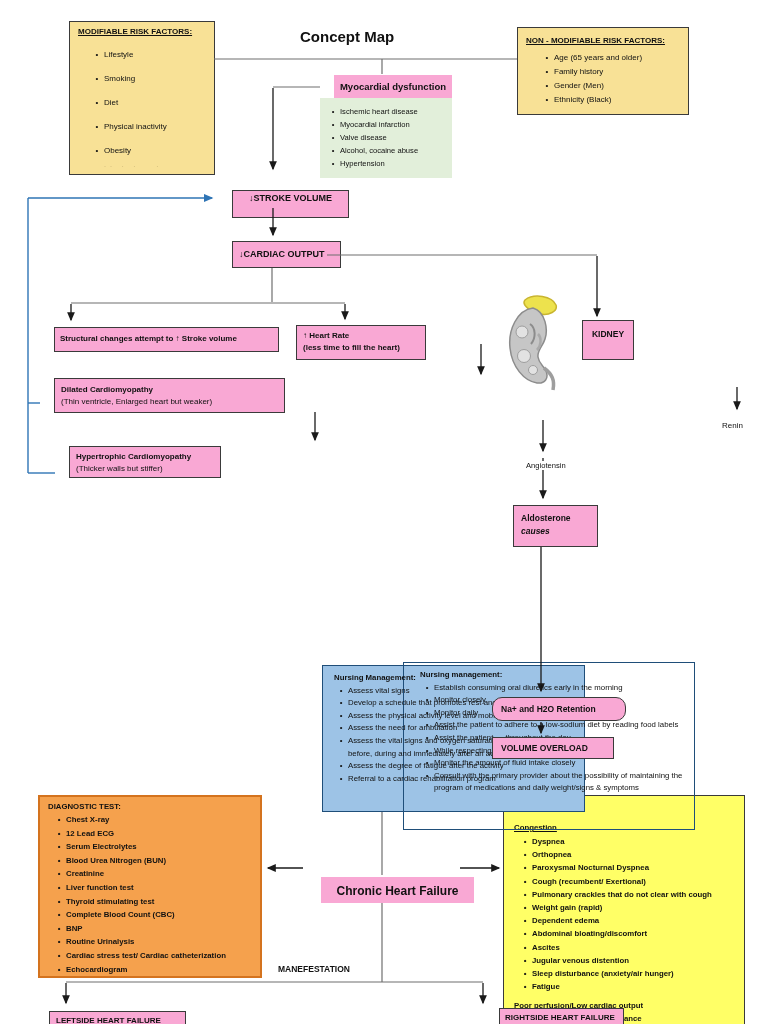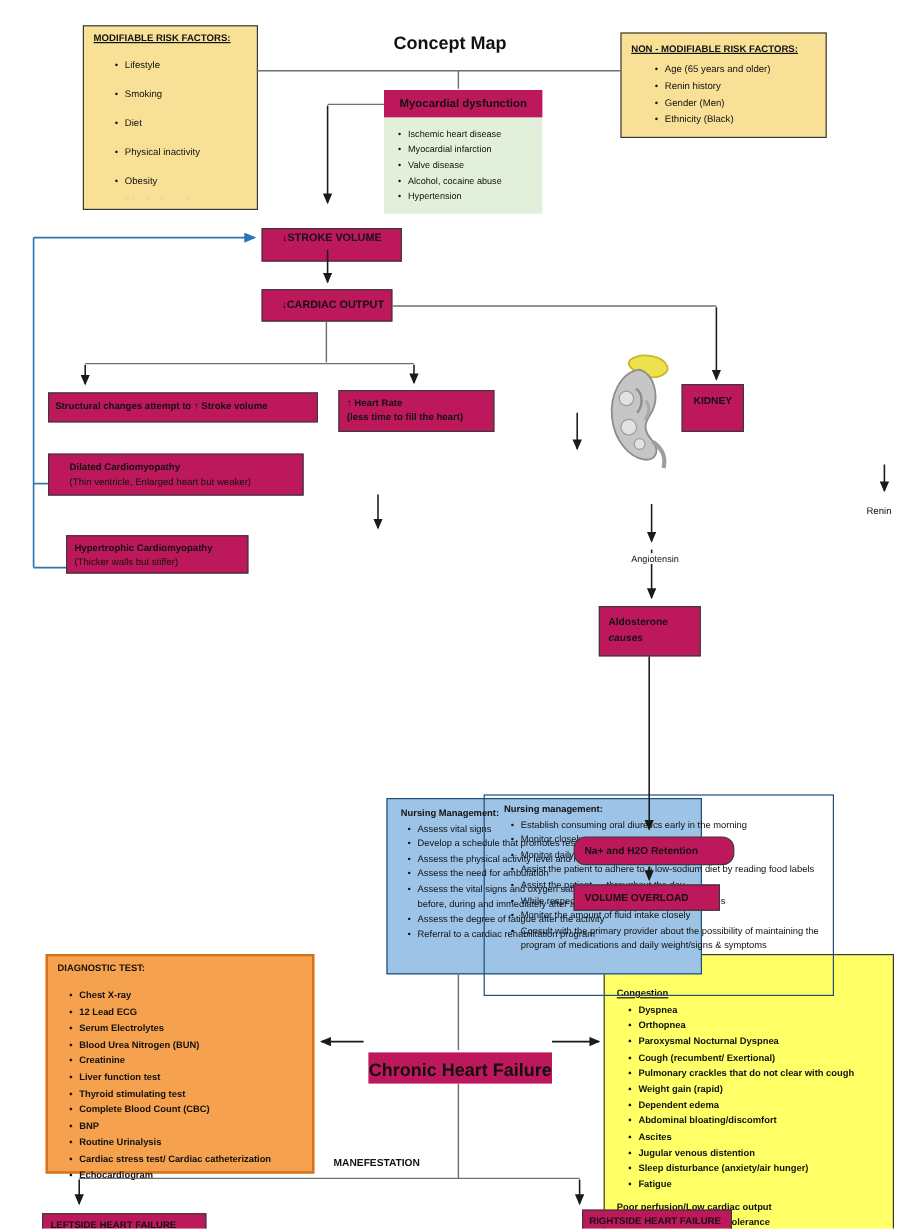--- a/index.html
+++ b/index.html
@@ -1,21 +1,21 @@
 <!DOCTYPE html>
 <html><head>
 <meta charset="utf-8">
 <style>
   html,body{margin:0;padding:0;background:#fff;}
   #page{position:relative;width:768px;height:1024px;background:#ffffff;overflow:hidden;
         font-family:"Liberation Sans",sans-serif;color:#111;}
   .abs{position:absolute;box-sizing:border-box;}
   .box{position:absolute;box-sizing:border-box;border:1.6px solid #3a3a3a;}
   .yellowbox{background:#F8E196;}
-  .greenbox{background:#be185d;}
+  .greenbox{background:#f9a8d4;margin-left:14px;}
   .lightgreen{background:#E2EFDA;}
   .bluebox{background:#9DC3E6;border:1.6px solid #1F4E79;}
   .orangebox{background:#F5A14D;border:2px solid #D4731E;}
   .manifestbox{background:#FFFF66;border:1.8px solid #3a3a3a;}
   .u{text-decoration:underline;}
   .b{font-weight:bold;}
   .i{font-style:italic;}
   .li{display:flex;align-items:flex-start;}
   .li .bl{flex:0 0 14px;text-align:center;}
   .li span:last-child{flex:1;}
@@ -55,32 +55,32 @@
           <span>Physical inactivity</span>
         </div>
         <div class="li">
           <span class="bl">•</span>
           <span>Obesity</span>
         </div>
       </div>
     <div style="color:#9a8b55;letter-spacing:4px;padding-left:26px;font-size:6px;">·· · ·&nbsp;&nbsp;&nbsp;·</div>
   </div>
 
-  <div class="abs b" style="left:300px;top:28px;width:150px;text-align:center;font-size:15px;">Concept Map</div>
+  <div class="abs b" style="left:300px;top:28px;width:150px;text-align:left;font-size:15px;">Concept Map</div>
 
   <div class="box yellowbox" style="left:517px;top:27px;width:172px;height:88px;padding:8px 8px;font-size:8px;">
     <div class="hdr u" style="margin-bottom:6px;">NON - MODIFIABLE RISK FACTORS:</div>
     <div class="list-med" style="padding-left:14px;">
         <div class="li">
           <span class="bl">•</span>
           <span>Age (65 years and older)</span>
         </div>
         <div class="li">
           <span class="bl">•</span>
-          <span>Renin history</span>
+          <span>Family history</span>
         </div>
         <div class="li">
           <span class="bl">•</span>
           <span>Gender (Men)</span>
         </div>
         <div class="li">
           <span class="bl">•</span>
           <span>Ethnicity (Black)</span>
         </div>
       </div>
@@ -107,21 +107,21 @@
         </div>
         <div class="li">
           <span class="bl">•</span>
           <span>Hypertension</span>
         </div>
       </div>
   </div>
 
   <div class="box greenbox b" style="left:218px;top:190px;width:117px;height:28px;font-size:9px;padding:2px 4px;text-align:center;">↓STROKE VOLUME</div>
 
-  <div class="box greenbox b" style="left:218px;top:241px;width:109px;height:27px;font-size:9px;padding:7px 6px;text-align:right;">↓CARDIAC OUTPUT</div>
+  <div class="box greenbox b" style="left:218px;top:241px;width:109px;height:27px;font-size:9px;padding:7px 6px;">↓CARDIAC OUTPUT</div>
 
   <div class="box greenbox" style="left:40px;top:327px;width:225px;height:25px;font-size:8px;font-weight:600;padding:6px 5px;">Structural changes attempt to  ↑ Stroke volume</div>
 
   <div class="box greenbox" style="left:282px;top:325px;width:130px;height:35px;font-size:8px;font-weight:600;padding:4px 6px;line-height:12px;">
     <div>↑ Heart Rate</div>
     <div>(less time to fill the heart)</div>
   </div>
 
   <div class="abs" style="left:500px;top:294px;width:68px;height:98px;">
     <svg width="68" height="98" viewBox="0 0 68 98">
@@ -131,21 +131,21 @@
       <circle cx="24" cy="62" r="6.5" fill="#e2e2e2" stroke="#9e9e9e"></circle>
       <circle cx="33" cy="76" r="4.5" fill="#e2e2e2" stroke="#9e9e9e"></circle>
       <path d="M30,30 C36,34 36,44 31,50" fill="none" stroke="#8c8c8c" stroke-width="2"></path>
       <path d="M44,74 C52,80 55,86 53,96" fill="none" stroke="#9e9e9e" stroke-width="3.5"></path>
       <path d="M38,40 C42,44 41,52 37,56" fill="none" stroke="#aaaaaa" stroke-width="2.5"></path>
     </svg>
   </div>
 
   <div class="box greenbox b" style="left:568px;top:320px;width:52px;height:40px;font-size:8.5px;padding:8px 0;text-align:center;">KIDNEY</div>
 
-  <div class="box greenbox" style="left:40px;top:378px;width:213px;height:35px;font-size:8px;padding:5px 17px;line-height:12px;">
+  <div class="box greenbox" style="left:40px;top:378px;width:231px;height:35px;font-size:8px;padding:5px 6px;line-height:12px;">
     <div class="b">Dilated Cardiomyopathy</div>
     <div>(Thin ventricle, Enlarged heart but weaker)</div>
   </div>
 
   <div class="box greenbox" style="left:55px;top:446px;width:152px;height:32px;font-size:8px;padding:4px 6px;line-height:12px;">
     <div class="b">Hypertrophic Cardiomyopathy</div>
     <div>(Thicker walls but stiffer)</div>
   </div>
 
   <div class="lbl" style="left:722px;top:421px;font-size:8px;">Renin</div>
@@ -335,21 +335,21 @@
           <span class="bl">•</span>
           <span>Consult with the primary provider about the possibility of maintaining the program of medications and daily weight/signs &amp; symptoms</span>
         </div>
       </div>
   </div>
 
   <div class="box greenbox b" style="left:478px;top:697px;width:134px;height:24px;font-size:8.5px;padding:6px 8px;z-index:8;border-radius:10px;">Na+ and H2O Retention</div>
   <div class="box greenbox b" style="left:478px;top:737px;width:122px;height:22px;font-size:8.5px;padding:5px 8px;z-index:8;">VOLUME OVERLOAD</div>
 
   <div class="orangebox abs" style="left:38px;top:795px;width:224px;height:183px;padding:5px 8px;font-size:7.8px;">
-    <div class="hdr" style="margin-bottom:12px;">DIAGNOSTIC TEST:</div>
+    <div class="hdr" style="margin-bottom:2px;">DIAGNOSTIC TEST:</div>
     <div class="list-diag" style="padding-left:4px;">
         <div class="li">
           <span class="bl">•</span>
           <span>Chest X-ray</span>
         </div>
         <div class="li">
           <span class="bl">•</span>
           <span>12 Lead ECG</span>
         </div>
         <div class="li">
@@ -388,20 +388,20 @@
           <span class="bl">•</span>
           <span>Cardiac stress test/ Cardiac catheterization</span>
         </div>
         <div class="li">
           <span class="bl">•</span>
           <span>Echocardiogram</span>
         </div>
       </div>
   </div>
 
-  <div class="abs greenbox b" style="left:307px;top:877px;width:153px;height:26px;font-size:15px;text-align:center;padding:7px 0;z-index:4;">Chronic Heart Failure</div>
+  <div class="abs greenbox b" style="left:307px;top:877px;width:153px;height:26px;font-size:12px;text-align:center;padding:7px 0;z-index:4;">Chronic Heart Failure</div>
 
   <div class="lbl b" style="left:278px;top:964px;font-size:8.5px;z-index:6;">MANEFESTATION</div>
 
   <div class="box greenbox b" style="left:35px;top:1011px;width:137px;height:26px;font-size:8px;padding:4px 6px;z-index:9;">LEFTSIDE HEART FAILURE</div>
   <div class="box greenbox b" style="left:485px;top:1008px;width:125px;height:26px;font-size:8px;padding:4px 5px;z-index:9;">RIGHTSIDE HEART FAILURE</div>
 
 </div>
 
 </body></html>

